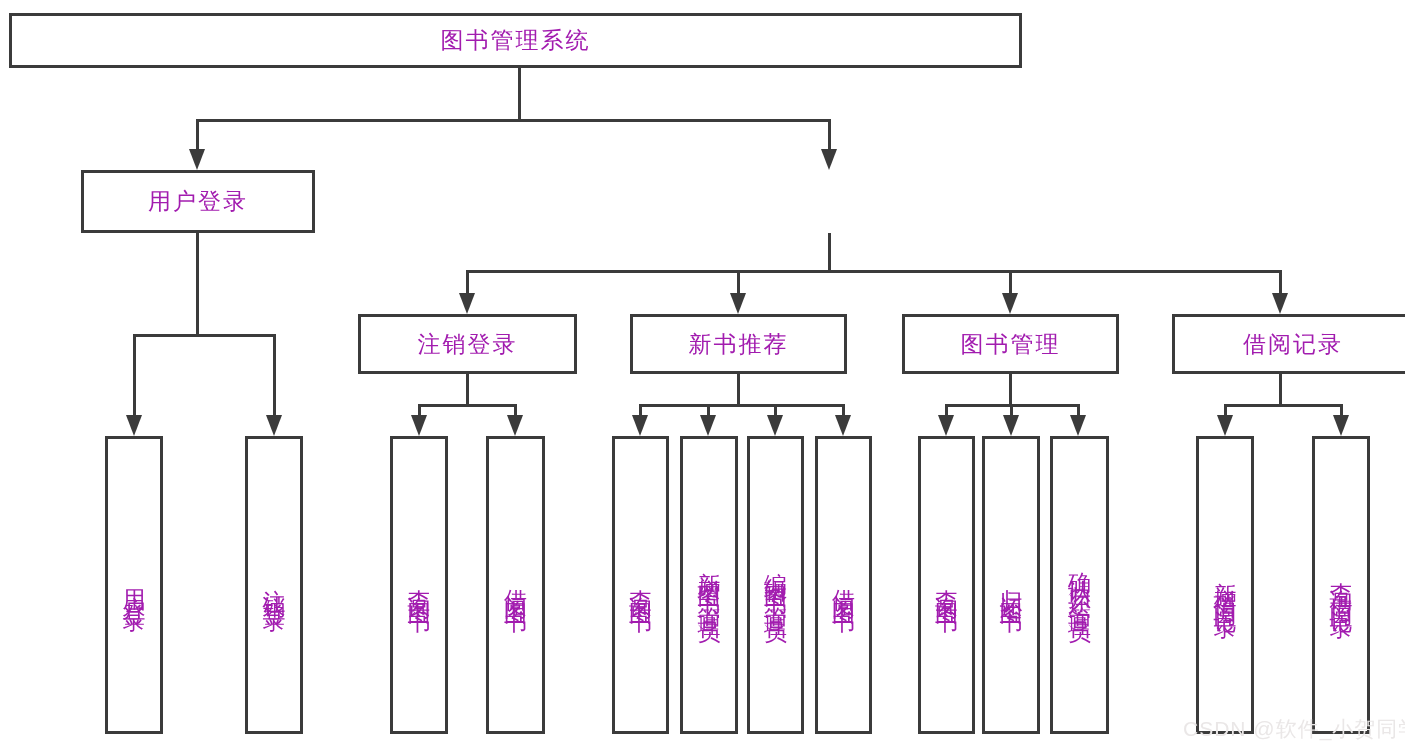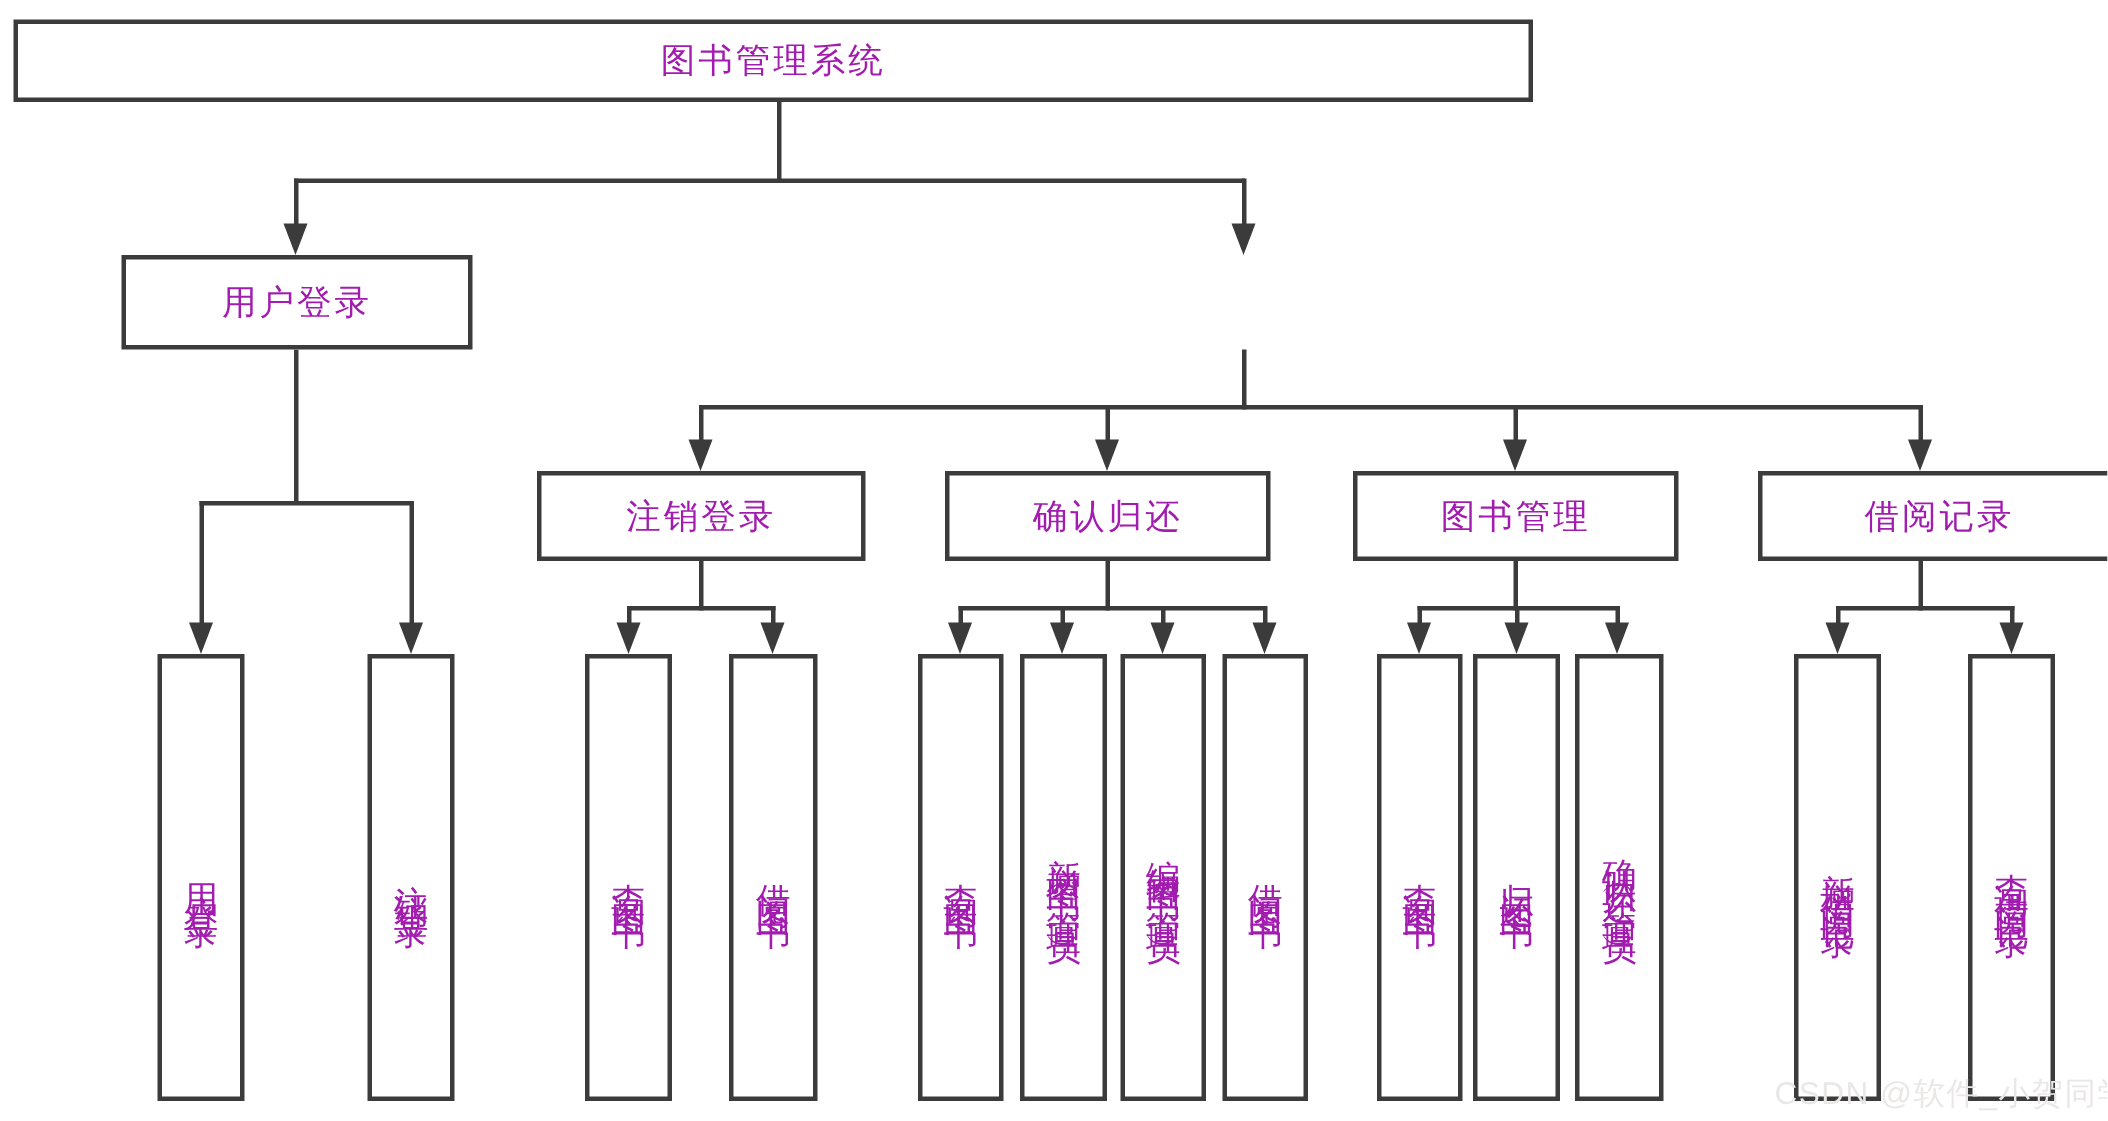--- a/index.html
+++ b/index.html
@@ -58,21 +58,21 @@
   </div>
 
   <div class="box" style="left:81px;top:170px;width:234px;height:63px;">
     <span>用户登录</span>
   </div>
 
   <div class="box" style="left:358px;top:314px;width:219px;height:60px;">
     <span>注销登录</span>
   </div>
   <div class="box" style="left:630px;top:314px;width:217px;height:60px;">
-    <span>确认归还</span>
+    <span>新书推荐</span>
   </div>
   <div class="box" style="left:902px;top:314px;width:217px;height:60px;">
     <span>图书管理</span>
   </div>
   <div class="box" style="left:1172px;top:314px;width:242px;height:60px;">
     <span>借阅记录</span>
   </div>
 
   <div class="box leaf" style="left:105px;width:58px;">
     <span class="vtext">用户登录</span>

